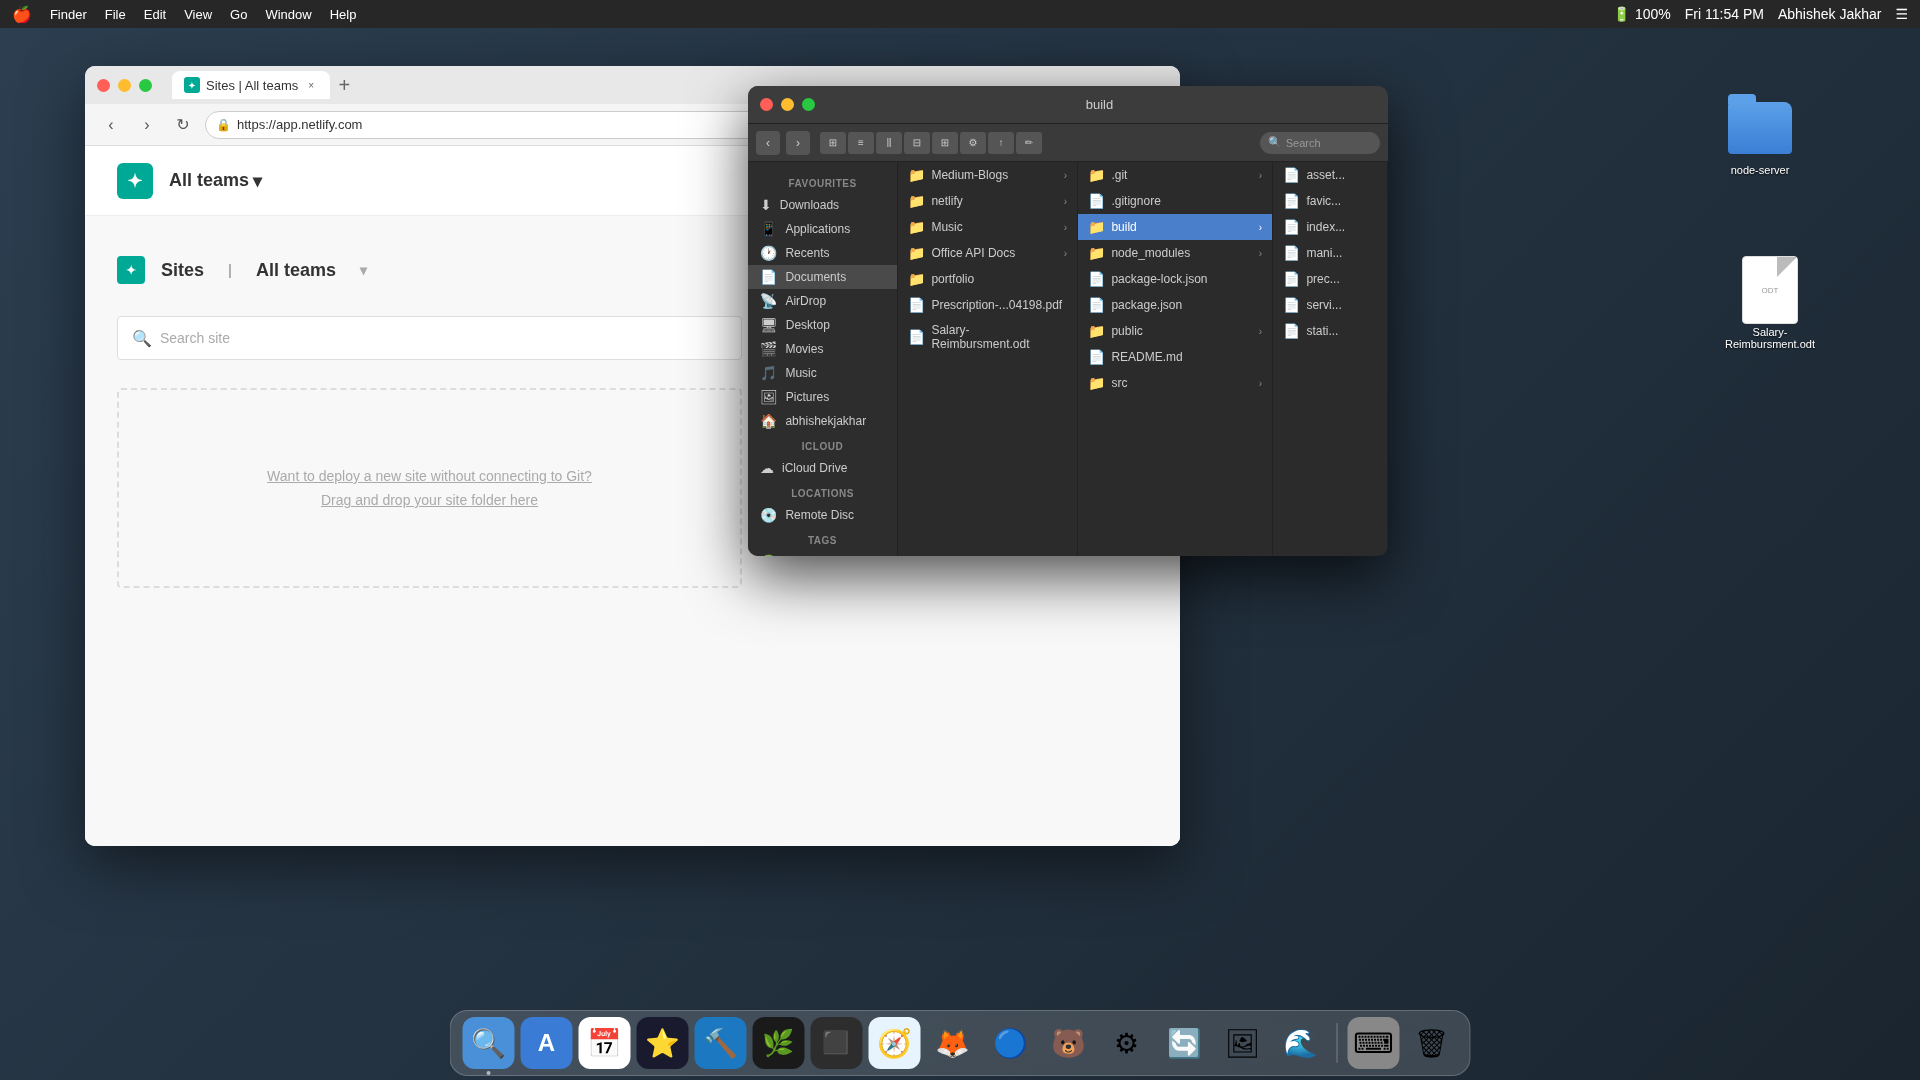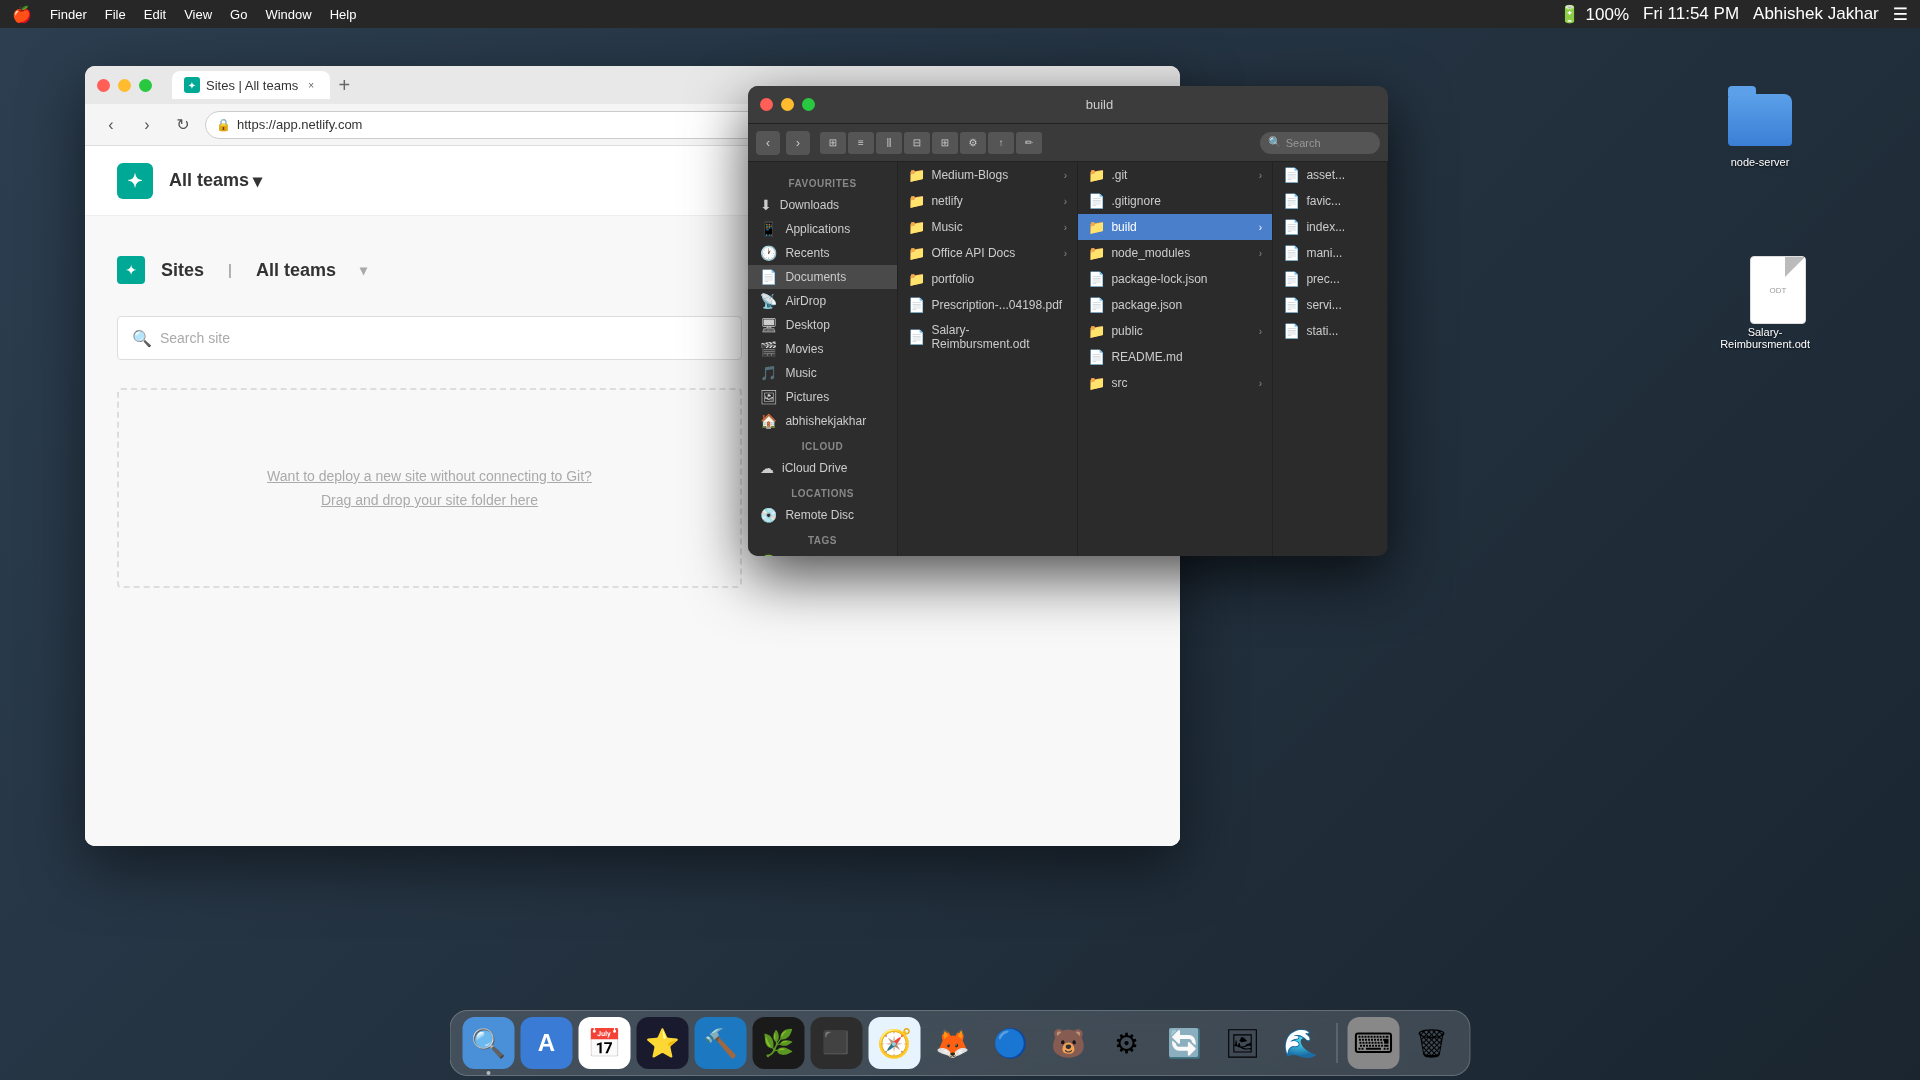--- a/index.html
+++ b/index.html
@@ -29,21 +29,21 @@
       font-size: 13px;
     }
     .menu-bar-apple { font-size: 16px; }
     .menu-bar-item { cursor: default; }
     .menu-bar-item.bold { font-weight: 400; }
     .menu-bar-right {
       margin-left: auto;
       display: flex;
       align-items: center;
       gap: 14px;
-      font-size: 17px;
+      font-size: 14px;
     }
 
     
     .desktop {
       position: absolute;
       top: 28px;
       left: 0;
       width: 100%;
       height: calc(100% - 28px);
       background: linear-gradient(135deg, #2c3e50 0%, #1a252f 100%);
@@ -843,28 +843,28 @@
           <span>servi...</span>
         </div>
         <div class="finder-column-item">
           <span class="finder-item-icon">📄</span>
           <span>stati...</span>
         </div>
       </div>
     </div>
   </div>
 
-  <div class="desktop-icon desktop-node-server" style="right:120px;top:60px;">
+  <div class="desktop-icon desktop-node-server" style="right:120px;top:68px;">
     <div class="icon-img">
       <div class="folder-icon-blue"></div>
     </div>
     <span class="odt-label">node-server</span>
   </div>
 
-  <div class="desktop-icon" style="right:110px;top:230px;align-items:flex-end;">
+  <div class="desktop-icon" style="right:110px;top:230px;">
     <div class="icon-img">
       <div class="odt-icon">
         <span style="font-size:8px;color:#999;">ODT</span>
       </div>
     </div>
     <span class="odt-label">Salary-<br>Reimbursment.odt</span>
   </div>
 
   <div class="dock">
     <div class="dock-item active" style="background:#4a90d9;border-radius:12px;">🔍</div>

